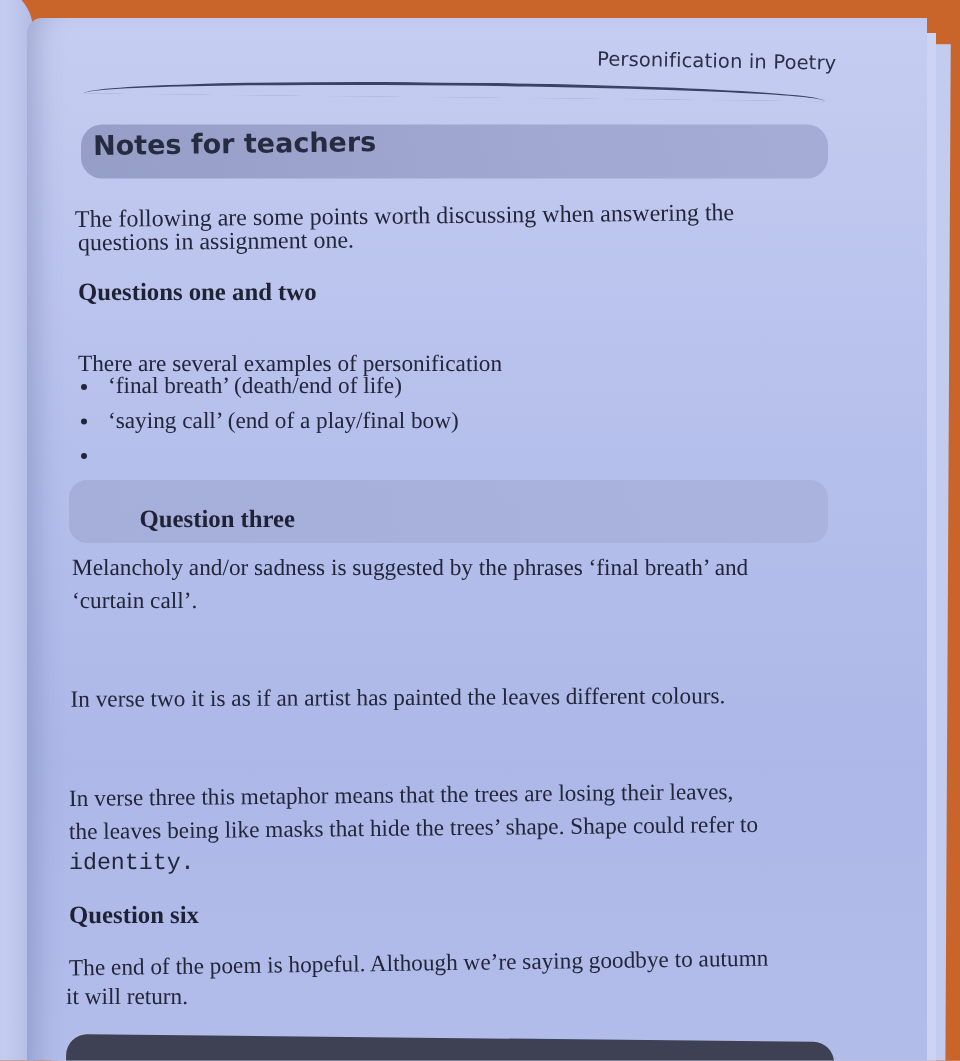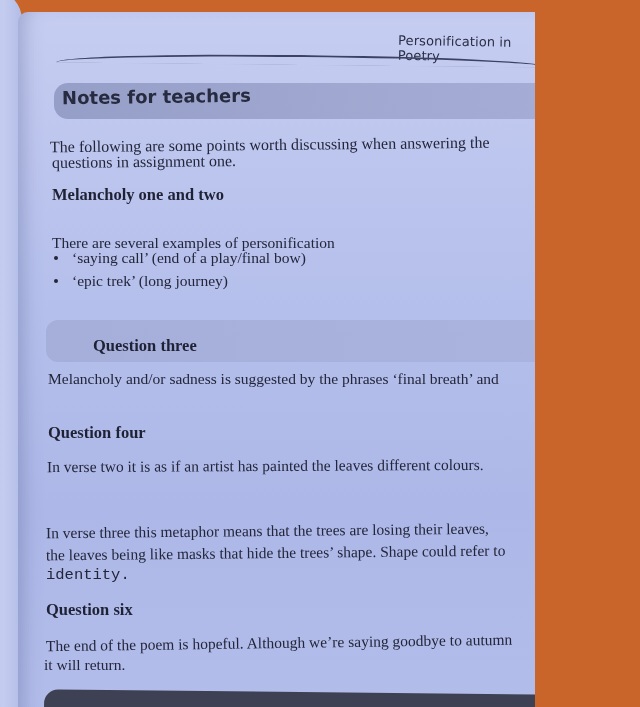--- a/index.html
+++ b/index.html
@@ -1,21 +1,21 @@
 <!DOCTYPE html>
 <html><head>
   <meta charset="utf-8">
   <style>
     * { box-sizing: border-box; margin: 0; padding: 0; }
     html, body {
       width: 640px; height: 707px; overflow: hidden;
       background: #c9652a;
       font-family: "DejaVu Serif", serif;
     }
-    .stage { position: relative; width: 535px; height: 707px; overflow: hidden; }
+    .stage { position: relative; width: 640px; height: 707px; overflow: hidden; }
 
     
     .left-page {
       position: absolute; left: -40px; top: -10px; width: 62px; height: 740px;
       background: linear-gradient(90deg, #aeb8e2 0%, #c4ccef 70%, #b3bce6 100%);
       border-radius: 0 30px 0 0;
     }
     
     .page-stack-1 {
       position: absolute; left: 40px; top: 28px; width: 592px; height: 700px;
@@ -100,32 +100,33 @@
 
   <div class="running-head">Personification in Poetry</div>
   <div class="head-rule"></div>
 
   <div class="banner"></div>
   <div class="banner-title">Notes for teachers</div>
 
   <div class="text" style="left:50px; top:134px; transform:rotate(-0.6deg); font-size:16px;">The following are some points worth discussing when answering the</div>
   <div class="text" style="left:52px; top:151px; transform:rotate(-0.6deg); font-size:16px;">questions in assignment one.</div>
 
-  <div class="h" style="left:52px; top:185px;">Melancholy one and two</div>
+  <div class="h" style="left:52px; top:185px;">Questions one and two</div>
   <div class="text" style="left:52px; top:216px;margin-top:16px;">There are several examples of personification</div>
   <ul class="bullets text" style="left:48px; top:246px; line-height:23px;">
+    <li><span class="dot"></span><span>‘final breath’ (death/end of life)</span></li>
     <li><span class="dot"></span><span>‘saying call’ (end of a play/final bow)</span></li>
-    <li><span class="dot"></span><span>‘epic trek’ (long journey)</span></li>
+    <li><span class="dot"></span></li>
   </ul>
 
   <div class="q3-bar"></div>
   <div class="h" style="left:49px; top:336px;margin-left:44px;">Question three</div>
   <div class="text" style="left:48px; top:368px;">Melancholy and/or sadness is suggested by the phrases ‘final breath’ and</div>
+  <div class="text" style="left:48px; top:390px;">‘curtain call’.</div>
 
-  <div class="h" style="left:48px; top:423px;">Question four</div>
   <div class="text" style="left:47px; top:455px; transform:rotate(-0.3deg);">In verse two it is as if an artist has painted the leaves different colours.</div>
 
   <div class="text" style="left:46px; top:520px; transform:rotate(-0.6deg);">In verse three this metaphor means that the trees are losing their leaves,</div>
   <div class="text" style="left:46px; top:542px; transform:rotate(-0.6deg);">the leaves being like masks that hide the trees’ shape. Shape could refer to</div>
   <div class="text" style="left:46px; top:564px;font-family:Liberation Mono, monospace;">identity.</div>
 
   <div class="h" style="left:46px; top:600px;">Question six</div>
   <div class="text" style="left:46px; top:632px; transform:rotate(-0.8deg);">The end of the poem is hopeful. Although we’re saying goodbye to autumn</div>
   <div class="text" style="left:44px; top:654px;">it will return.</div>
 

